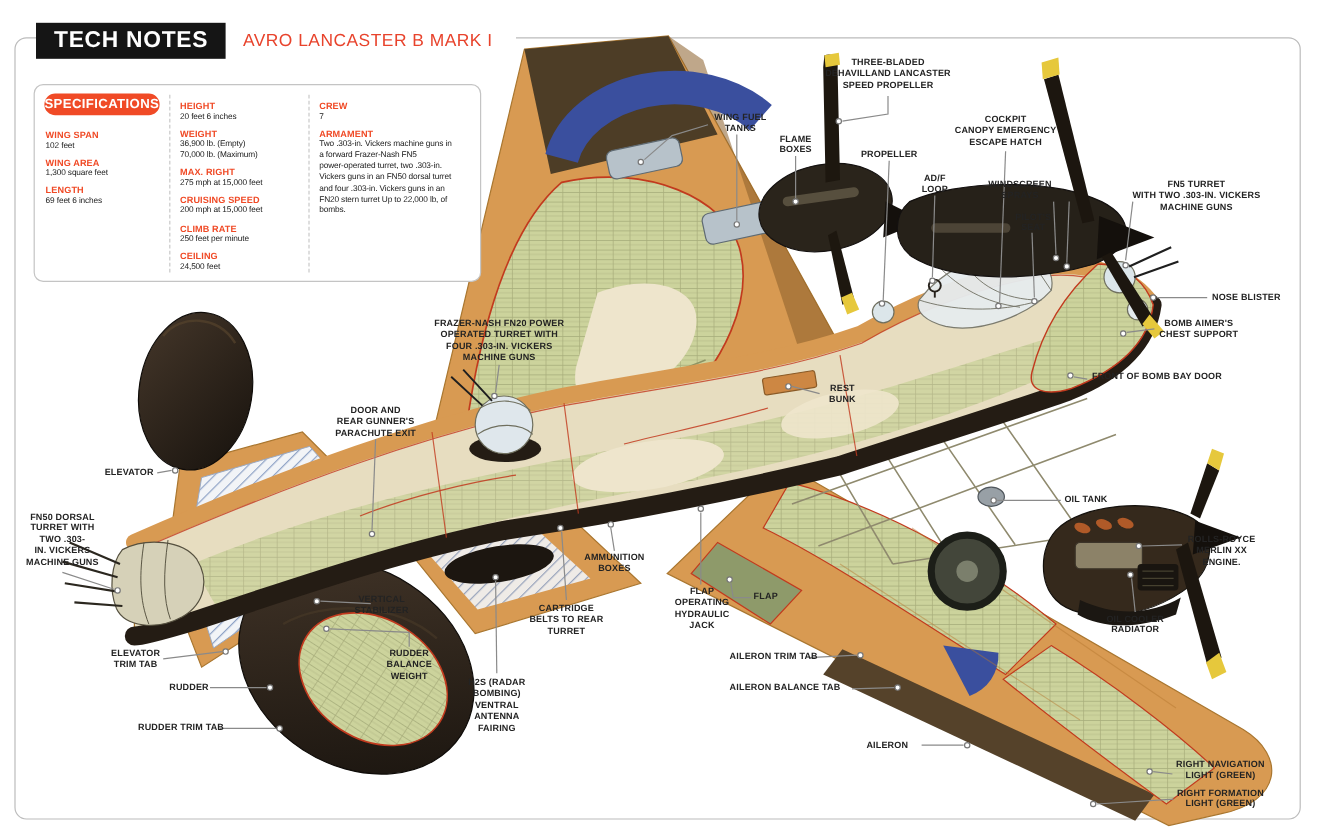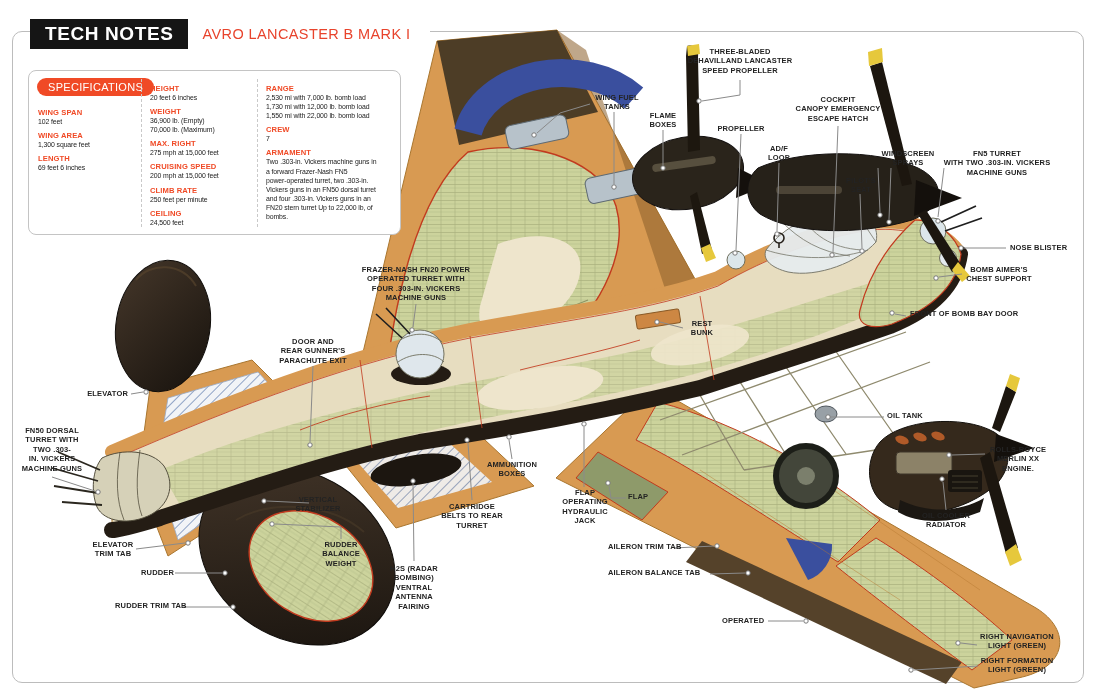--- a/index.html
+++ b/index.html
@@ -10,22 +10,22 @@
   #art{position:absolute;left:0;top:0;z-index:2;}
   
   #header{position:absolute;left:30px;top:16px;z-index:6;display:flex;align-items:center;
           background:#fff;padding:3px 20px 3px 0;}
   #badge{background:#151515;color:#fff;font-weight:bold;font-size:19px;letter-spacing:.6px;
          padding:4px 15px;}
   #title{color:#e8432c;font-weight:normal;font-size:14.5px;letter-spacing:.4px;margin-left:14px;}
   
   #spec-box{position:absolute;left:28px;top:70px;width:371px;height:163px;background:#fff;
             border:1px solid #c4c4c4;border-radius:8px;z-index:6;}
-  .spec-pill{position:absolute;left:8px;top:7px;background:#f04a26;color:#fff;font-weight:normal;
-             font-size:11px;letter-spacing:.3px;padding:3px 11px;border-radius:10px;}
+  .spec-pill{position:absolute;left:8px;top:7px;background:#f04a26;color:#fff;font-weight:bold;
+             font-size:11px;letter-spacing:.3px;padding:3px 0;border-radius:10px;}
   .divider{position:absolute;top:8px;height:148px;border-left:1px dashed #c9c9c9;}
   .spec-col{position:absolute;top:8px;}
   .sl{color:#f04a26;font-weight:bold;font-size:7.6px;margin-top:5px;letter-spacing:.1px;}
   .sv{font-size:6.9px;line-height:1.32;color:#1a1a1a;white-space:pre-line;letter-spacing:-.1px;}
   
   .co{position:absolute;font-weight:bold;font-size:7.5px;line-height:1.25;color:#232323;
       white-space:pre-line;letter-spacing:.15px;z-index:5;}
   .c{transform:translateX(-50%);text-align:center;}
   .r{transform:translateX(-100%);text-align:right;}
 </style>
@@ -300,26 +300,20 @@
           <div class="sl">CLIMB RATE</div>
           <div class="sv">250 feet per minute</div>
         </div>
     <div>
           <div class="sl">CEILING</div>
           <div class="sv">24,500 feet</div>
         </div>
   </div>
   <div class="spec-col" style="left:237px;top:8px;width:128px">
     <div>
-          <div class="sl">RANGE</div>
-          <div class="sv">2,530 mi with 7,000 lb. bomb load
-1,730 mi with 12,000 lb. bomb load
-1,550 mi with 22,000 lb. bomb load</div>
-        </div>
-    <div>
           <div class="sl">CREW</div>
           <div class="sv">7</div>
         </div>
     <div>
           <div class="sl">ARMAMENT</div>
           <div class="sv">Two .303-in. Vickers machine guns in
 a forward Frazer-Nash FN5
 power-operated turret, two .303-in.
 Vickers guns in an FN50 dorsal turret
 and four .303-in. Vickers guns in an
@@ -335,21 +329,21 @@
 <div class="co c" style="left:617px;top:93px">WING FUEL
 TANKS</div>
 <div class="co c" style="left:663px;top:111px">FLAME
 BOXES</div>
 <div class="co c" style="left:741px;top:124px">PROPELLER</div>
 <div class="co c" style="left:838px;top:95px">COCKPIT
 CANOPY EMERGENCY
 ESCAPE HATCH</div>
 <div class="co c" style="left:779px;top:144px">AD/F
 LOOP</div>
-<div class="co c" style="left:908px;top:149px">WINDSCREEN
+<div class="co c" style="left:850px;top:149px">WINDSCREEN
 SPRAYS</div>
 <div class="co c" style="left:861px;top:176px">PILOT'S
 SEAT</div>
 <div class="co c" style="left:997px;top:149px">FN5 TURRET
 WITH TWO .303-IN. VICKERS
 MACHINE GUNS</div>
 <div class="co" style="left:1010px;top:243px">NOSE BLISTER</div>
 <div class="co c" style="left:999px;top:265px">BOMB AIMER'S
 CHEST SUPPORT</div>
 <div class="co" style="left:910px;top:309px">FRONT OF BOMB BAY DOOR</div>
@@ -387,21 +381,21 @@
 <div class="co c" style="left:472px;top:502px">CARTRIDGE
 BELTS TO REAR
 TURRET</div>
 <div class="co c" style="left:585px;top:488px">FLAP
 OPERATING
 HYDRAULIC
 JACK</div>
 <div class="co" style="left:628px;top:492px">FLAP</div>
 <div class="co" style="left:608px;top:542px">AILERON TRIM TAB</div>
 <div class="co" style="left:608px;top:568px">AILERON BALANCE TAB</div>
-<div class="co" style="left:722px;top:616px">OPERATED</div>
+<div class="co" style="left:722px;top:616px">AILERON</div>
 <div class="co c" style="left:1017px;top:632px">RIGHT NAVIGATION
 LIGHT (GREEN)</div>
 <div class="co c" style="left:1017px;top:656px">RIGHT FORMATION
 LIGHT (GREEN)</div>
 <div class="co" style="left:887px;top:411px">OIL TANK</div>
 <div class="co c" style="left:1018px;top:445px">ROLLS-ROYCE
 MERLIN XX
 ENGINE.</div>
 <div class="co c" style="left:946px;top:511px">OIL COOLER
 RADIATOR</div>

